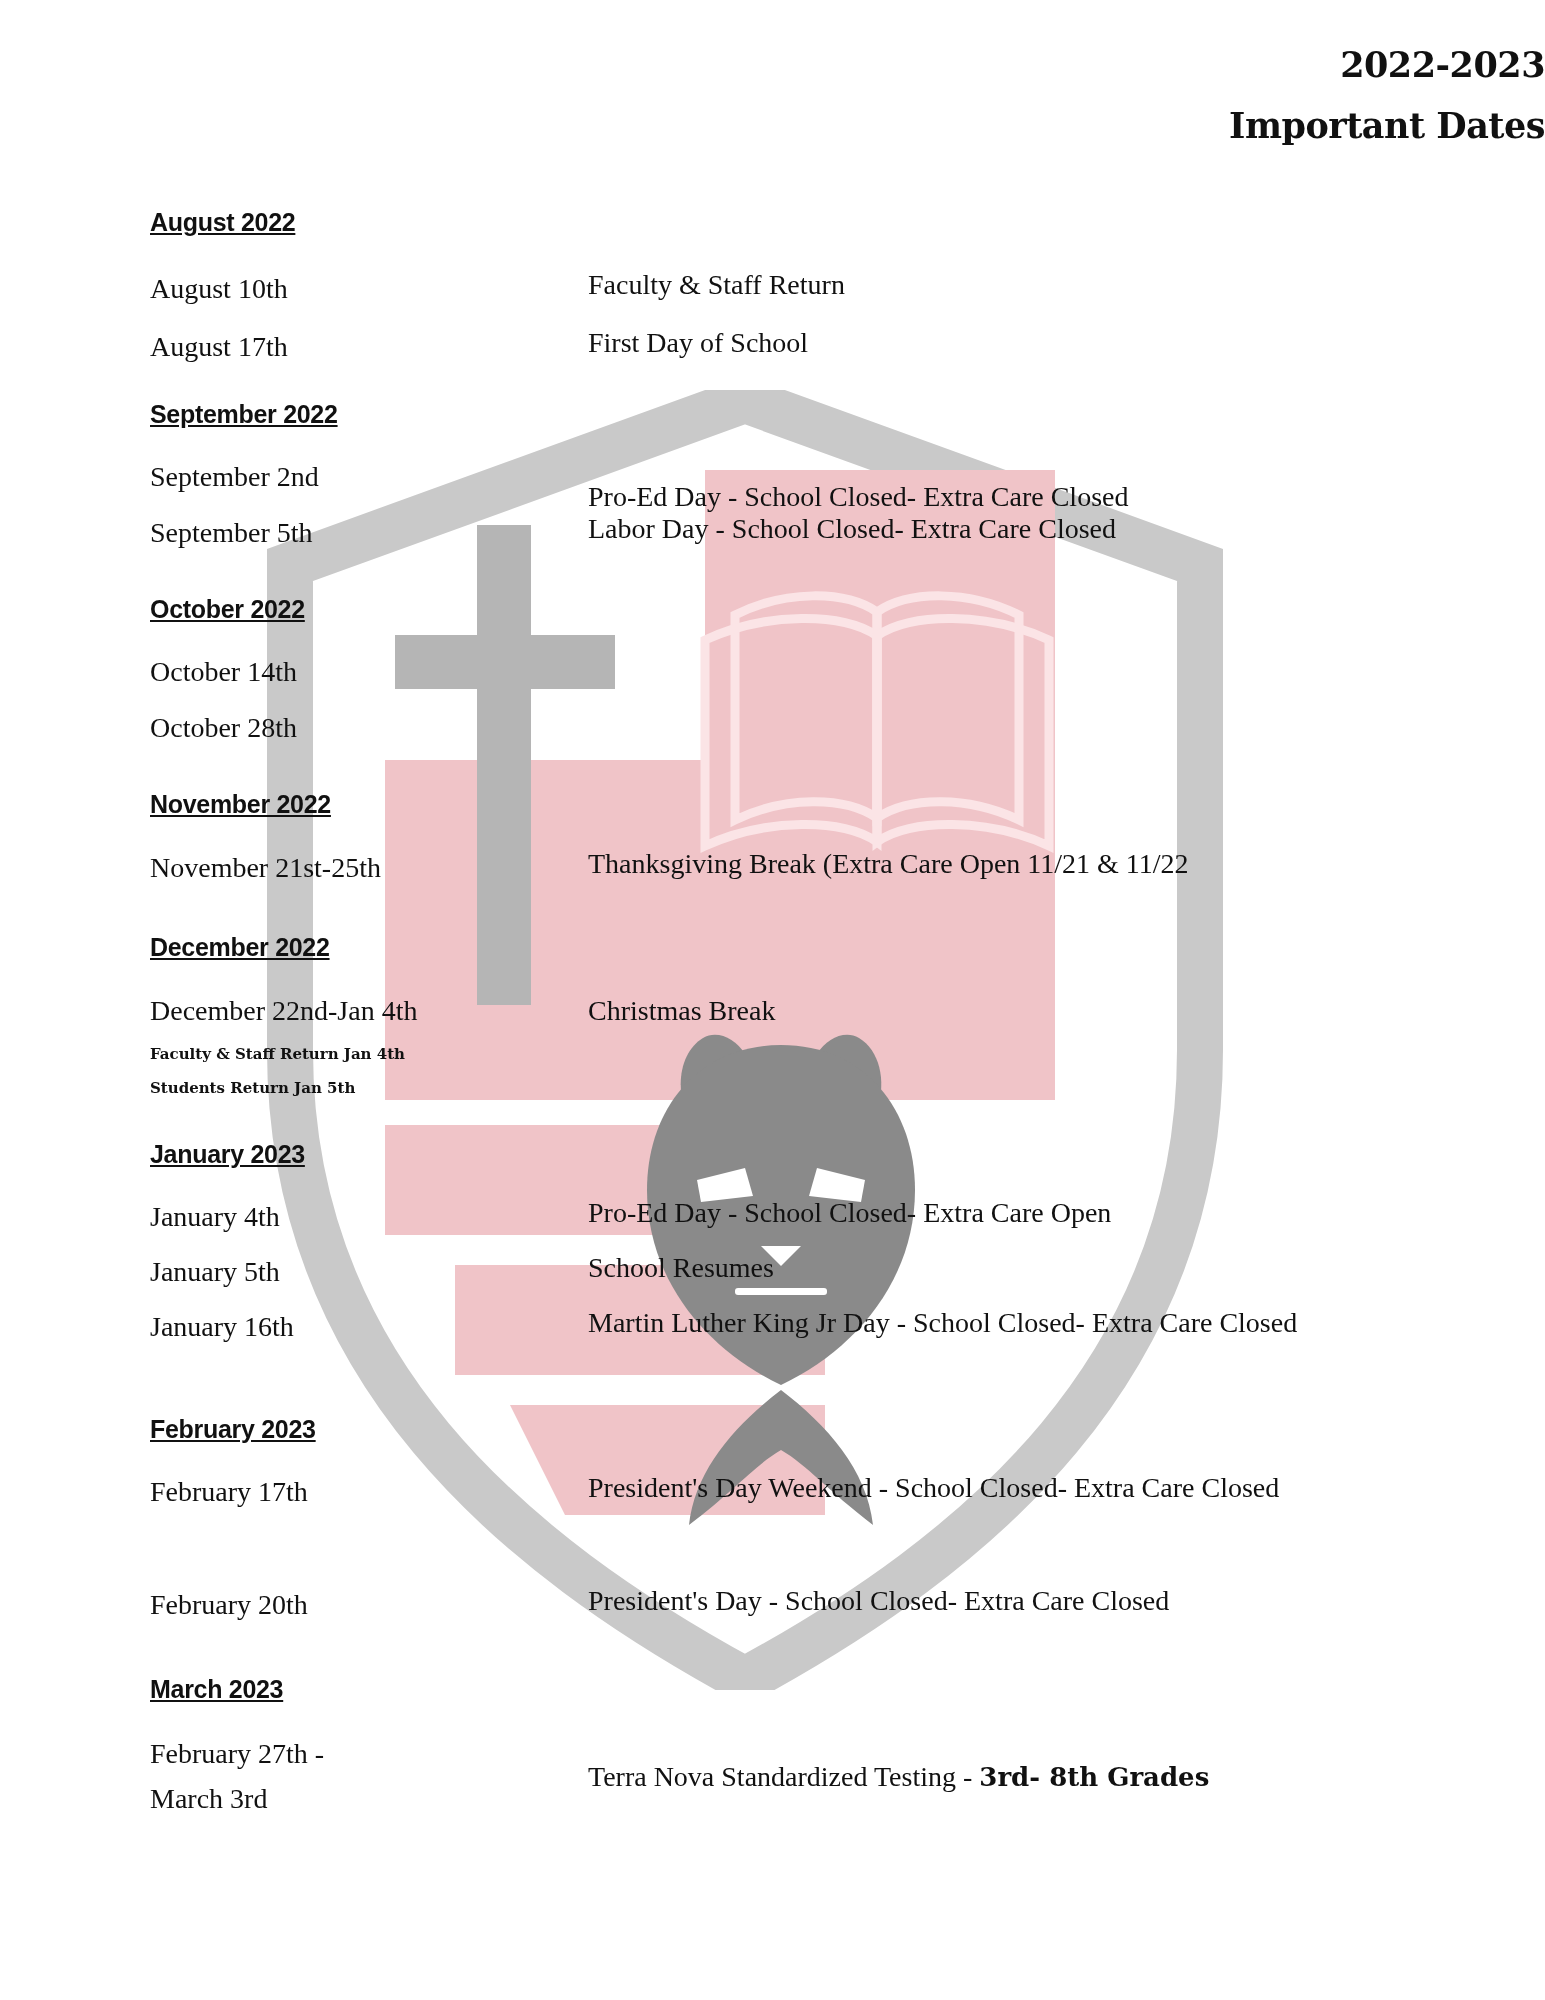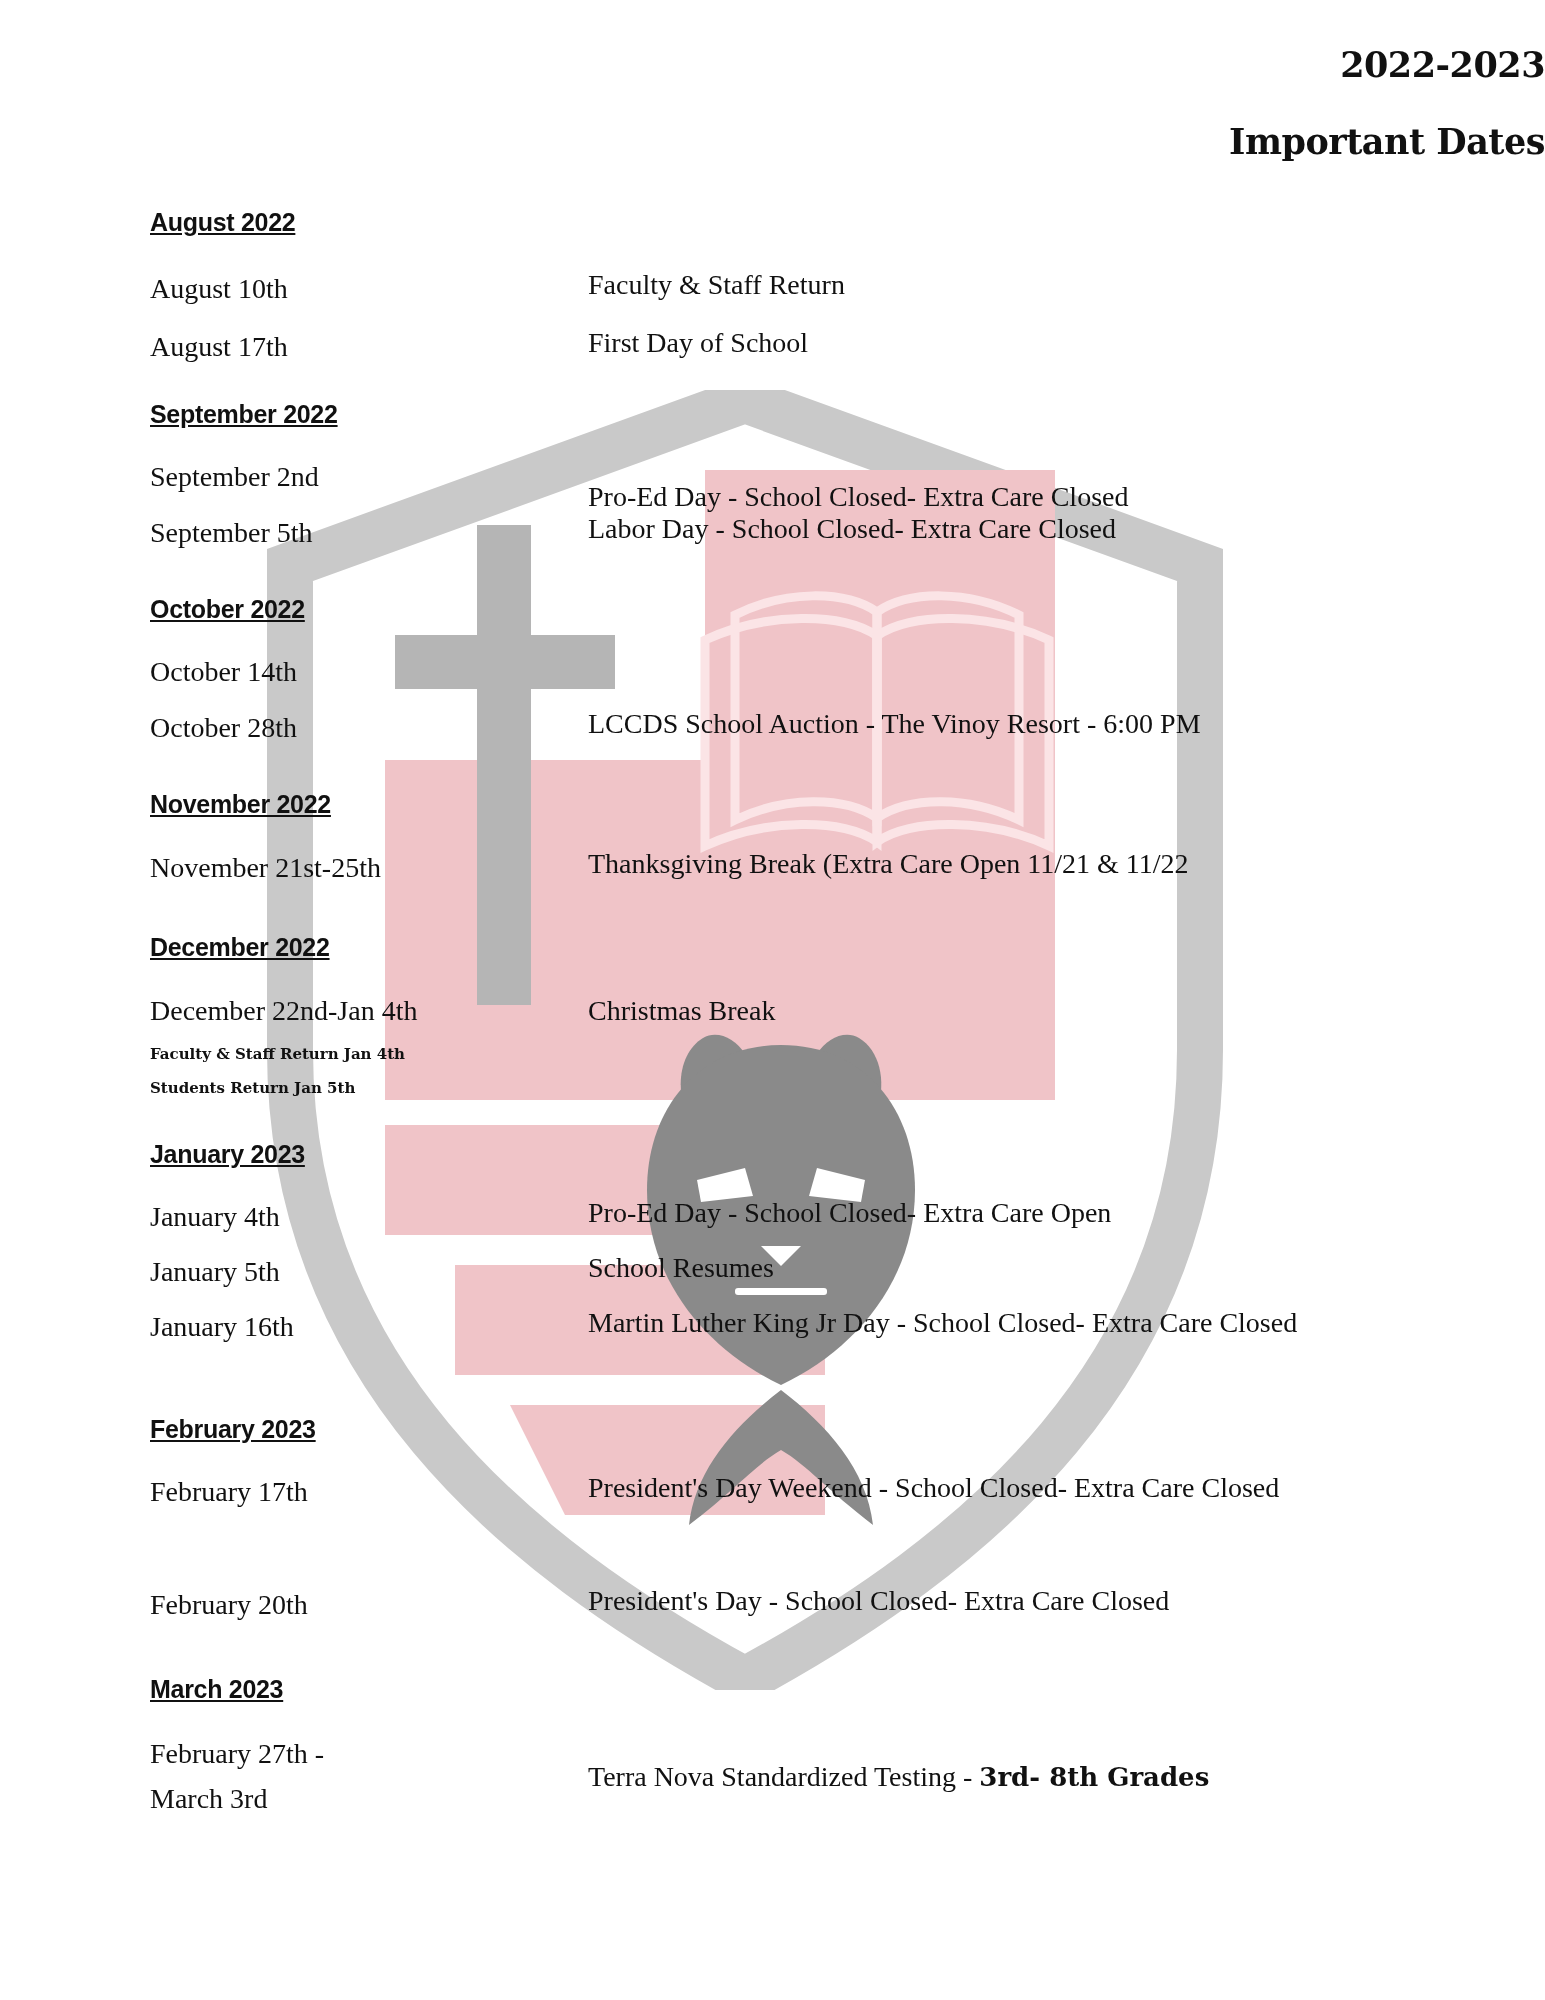--- a/index.html
+++ b/index.html
@@ -45,21 +45,21 @@
     font-size: 35px;
     letter-spacing: -0.5px;
     line-height: 1.1;
   }
   .title-line2 {
     font-family: "DejaVu Serif", serif;
     font-weight: bold;
     font-size: 35px;
     letter-spacing: -0.5px;
     line-height: 1.1;
-    margin-top: 38px;
+    margin-top: 22px;
   }
 
   .month-block { position: absolute; }
   .month-heading {
     font-family: Liberation Sans, sans-serif;
     font-weight: bold;
     font-size: 25px;
     text-decoration: underline;
     letter-spacing: -0.3px;
     white-space: nowrap;
@@ -157,21 +157,20 @@
   <div class="date-cell" style="left:150px; top:460px;">September 2nd</div>
   <div class="desc-cell" style="left:588px; top:444px;margin-top:36px;">Pro-Ed Day - School Closed- Extra Care Closed</div>
   <div class="date-cell" style="left:150px; top:516px;">September 5th</div>
   <div class="desc-cell" style="left:588px; top:512px;">Labor Day - School Closed- Extra Care Closed</div>
 
   <div class="month-block" style="left:150px; top:595px;">
     <div class="month-heading">October 2022</div>
   </div>
   <div class="date-cell" style="left:150px; top:655px;">October 14th</div>
   <div class="date-cell" style="left:150px; top:711px;">October 28th</div>
-  <div class="desc-cell" style="left:588px; top:707px;">LCCDS School Auction - The Vinoy Resort - 6:00 PM</div>
 
   <div class="month-block" style="left:150px; top:790px;">
     <div class="month-heading">November 2022</div>
   </div>
   <div class="date-cell" style="left:150px; top:851px;">November 21st-25th</div>
   <div class="desc-cell" style="left:588px; top:847px;">Thanksgiving Break (Extra Care Open 11/21 &amp; 11/22</div>
 
   <div class="month-block" style="left:150px; top:933px;">
     <div class="month-heading">December 2022</div>
   </div>

